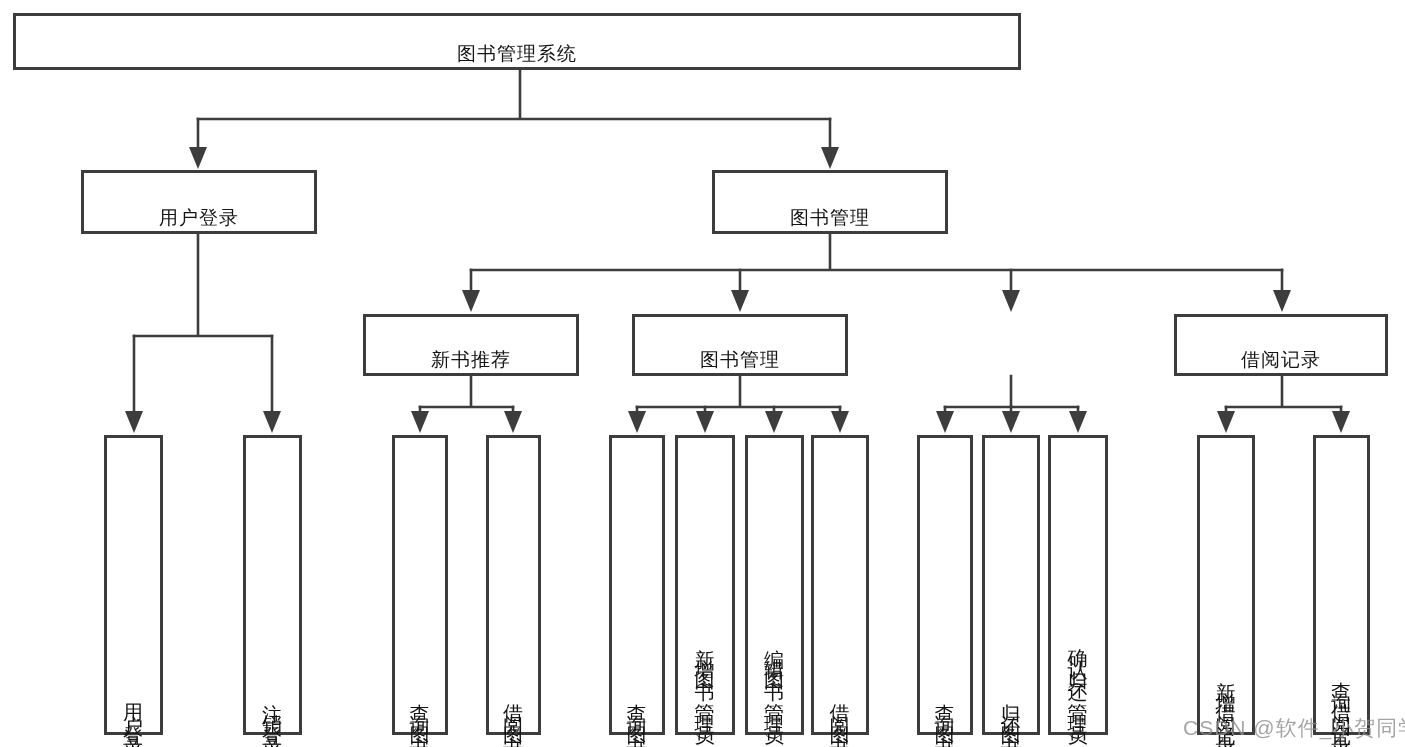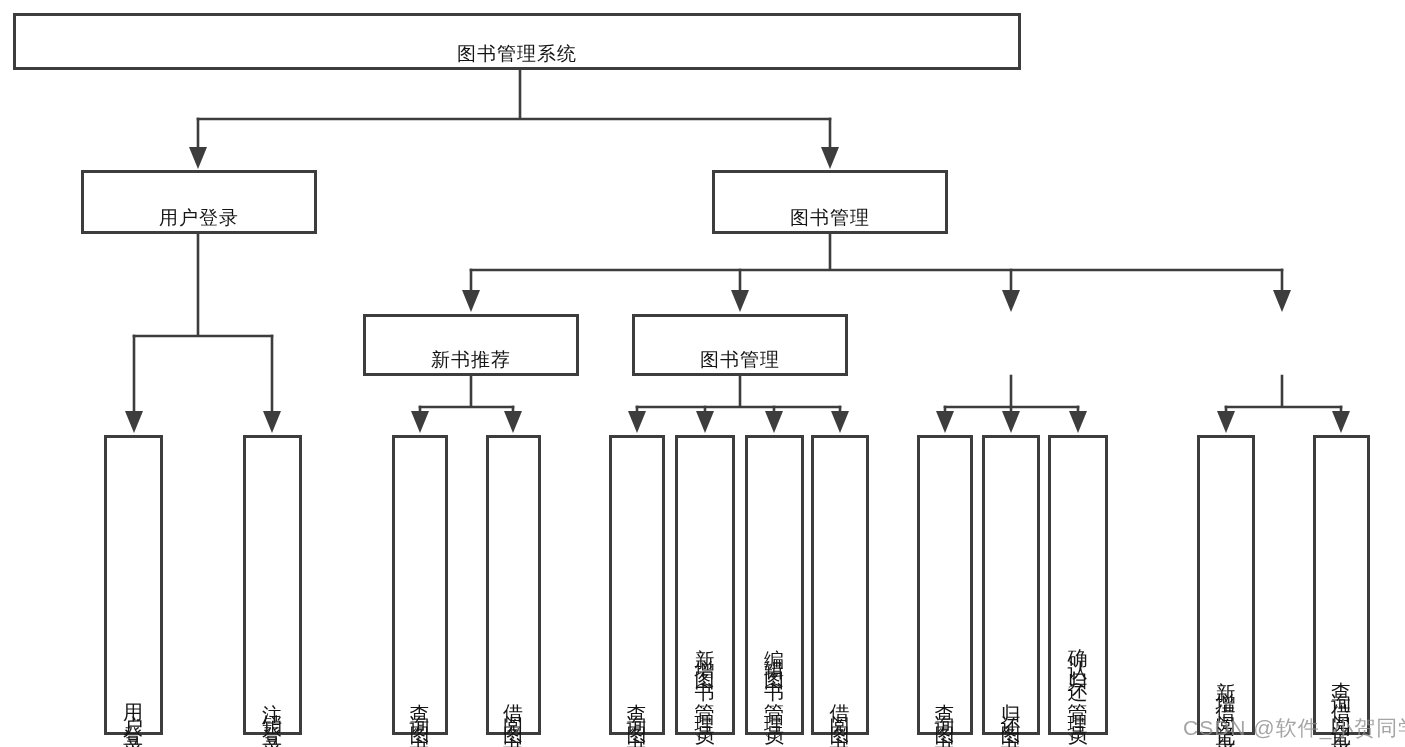--- a/index.html
+++ b/index.html
@@ -112,20 +112,23 @@
   <div class="node" style="left:712px;top:170px;width:236px;height:64px;">
     <span>图书管理</span>
   </div>
 
   <div class="node" style="left:363px;top:314px;width:216px;height:62px;">
     <span>新书推荐</span>
   </div>
   <div class="node" style="left:632px;top:314px;width:216px;height:62px;">
     <span>图书管理</span>
   </div>
+  <div class="node" style="left:1174px;top:314px;width:214px;height:62px;">
+    <span>借阅记录</span>
+  </div>
 
   <div class="node leaf" style="left:104px;top:435px;width:59px;height:300px;">
     <span class="vtext">用户登录</span>
   </div>
   <div class="node leaf" style="left:243px;top:435px;width:59px;height:300px;">
     <span class="vtext">注销登录</span>
   </div>
 
   <div class="node leaf" style="left:392px;top:435px;width:56px;height:300px;">
     <span class="vtext">查询图书</span>

